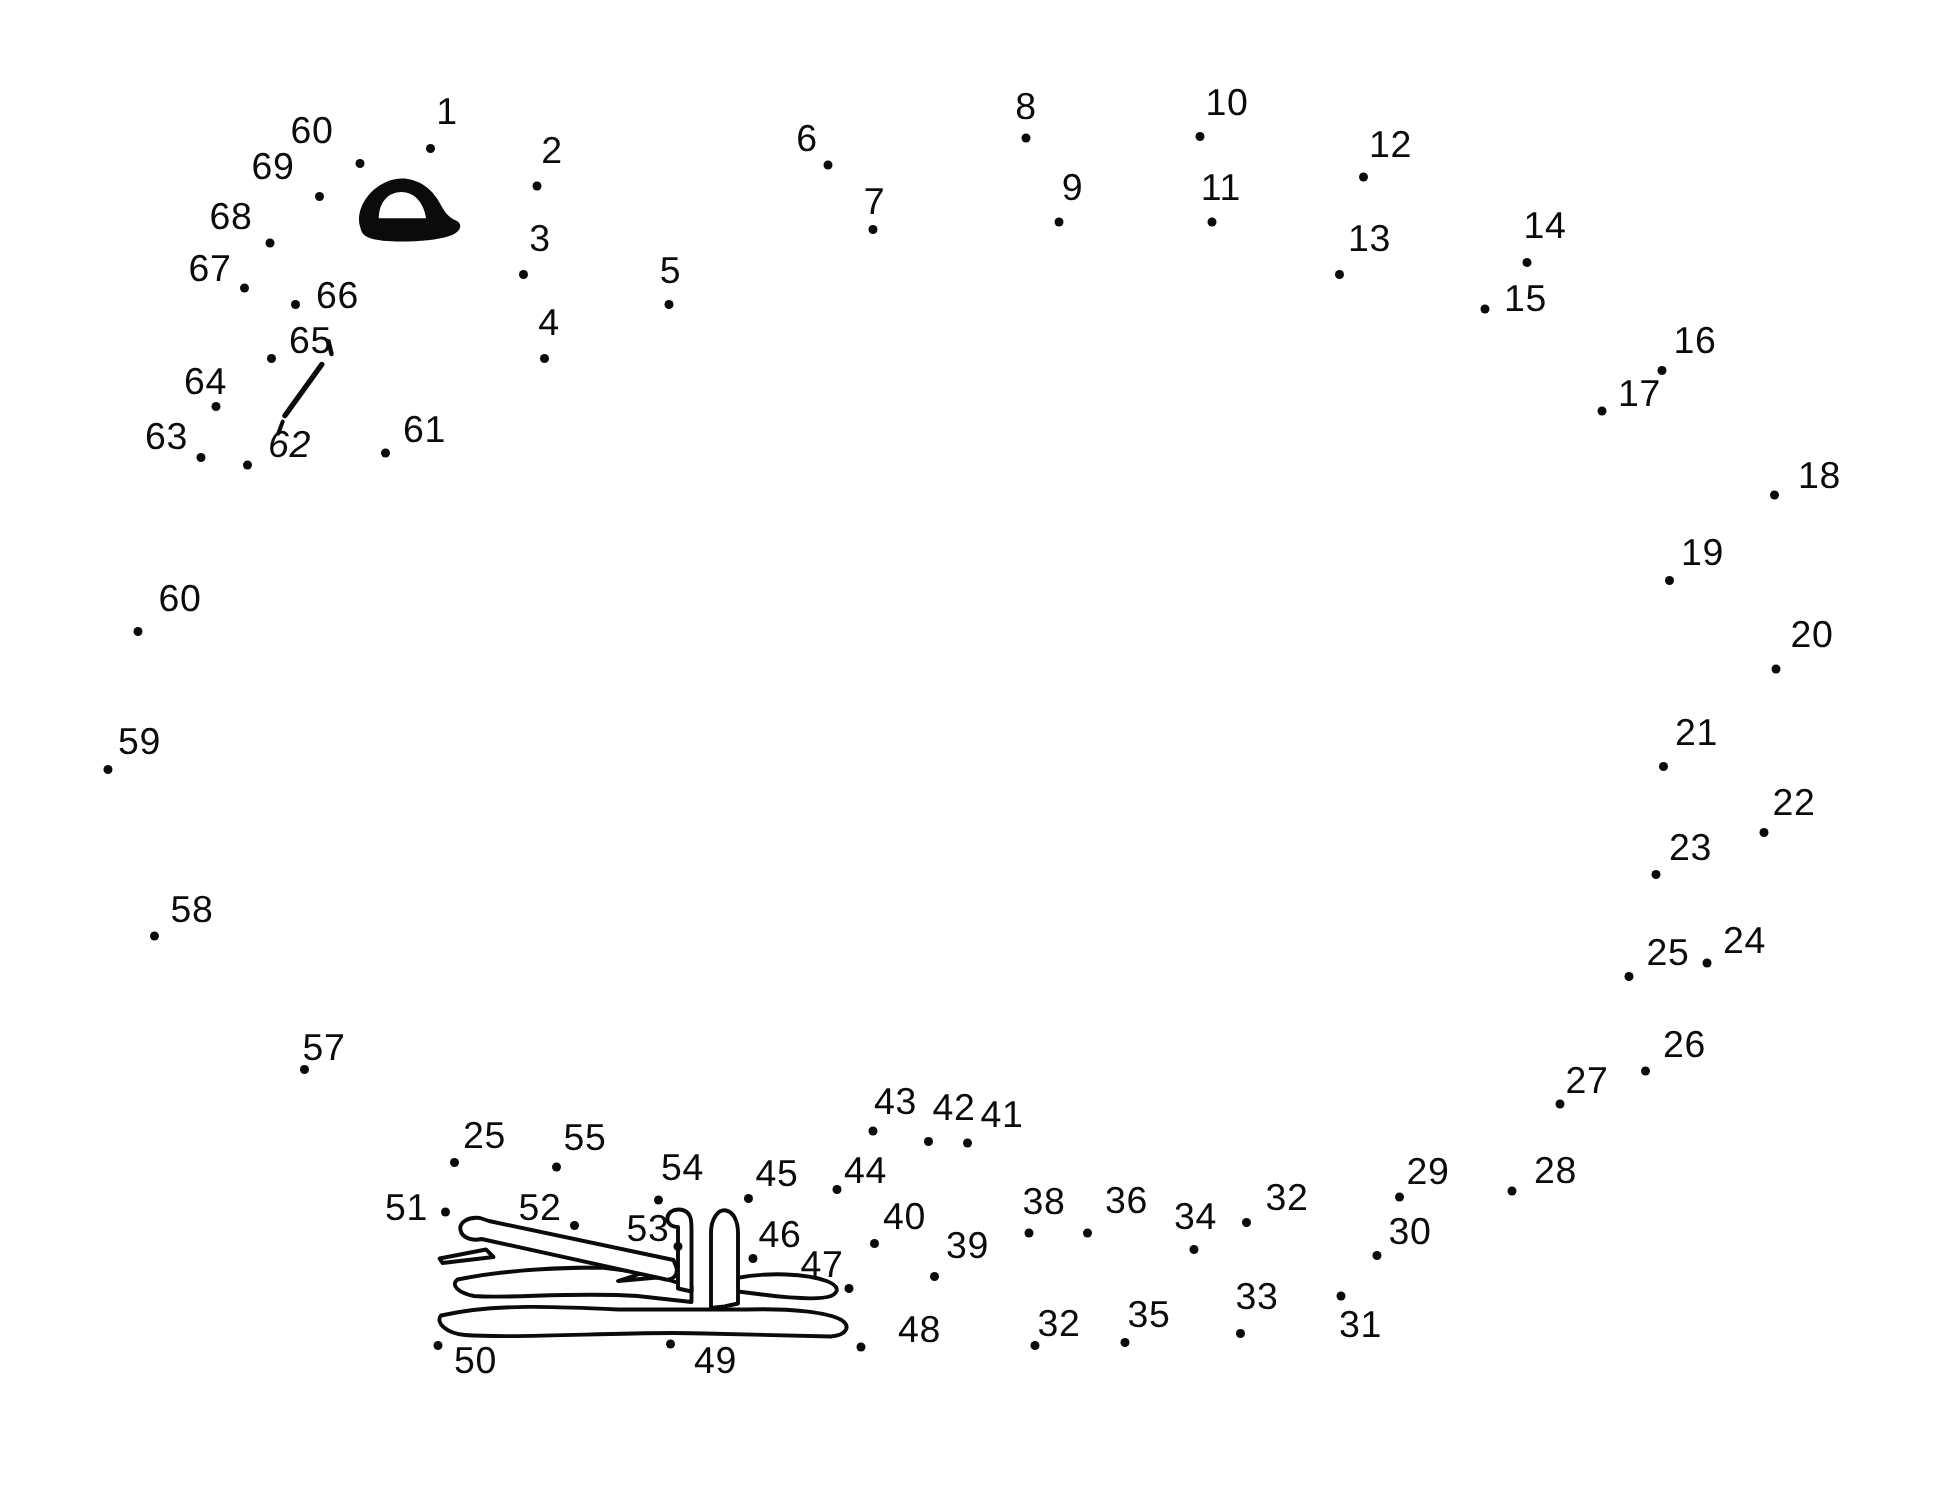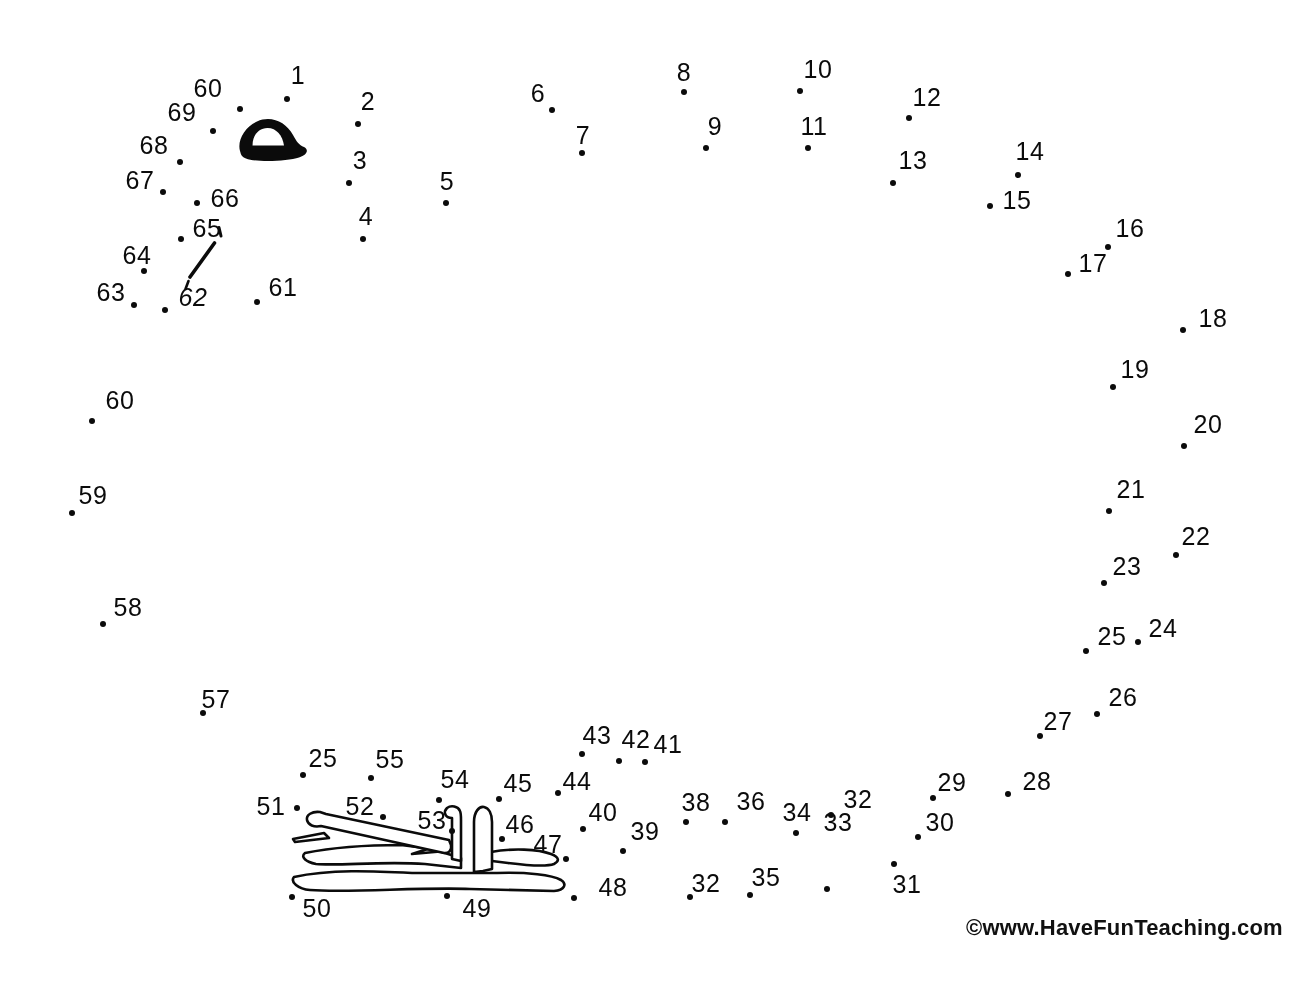--- a/index.html
+++ b/index.html
@@ -167,21 +167,21 @@
       <div class="dot-label" style="left: 1037px; top: 781px;">28</div>
       <div class="dot" style="left: 933px; top: 798px;"></div>
       <div class="dot-label" style="left: 952px; top: 782px;">29</div>
       <div class="dot" style="left: 918px; top: 837px;"></div>
       <div class="dot-label" style="left: 940px; top: 822px;">30</div>
       <div class="dot" style="left: 894px; top: 864px;"></div>
       <div class="dot-label" style="left: 907px; top: 884px;">31</div>
       <div class="dot" style="left: 831px; top: 815px;"></div>
       <div class="dot-label" style="left: 858px; top: 799px;">32</div>
       <div class="dot" style="left: 827px; top: 889px;"></div>
-      <div class="dot-label" style="left: 838px; top: 822px;">33</div>
+      <div class="dot-label" style="left: 838px; top: 865px;">33</div>
       <div class="dot" style="left: 796px; top: 833px;"></div>
       <div class="dot-label" style="left: 797px; top: 812px;">34</div>
       <div class="dot" style="left: 750px; top: 895px;"></div>
       <div class="dot-label" style="left: 766px; top: 877px;">35</div>
       <div class="dot" style="left: 725px; top: 822px;"></div>
       <div class="dot-label" style="left: 751px; top: 801px;">36</div>
       <div class="dot" style="left: 690px; top: 897px;"></div>
       <div class="dot-label" style="left: 706px; top: 883px;">32</div>
       <div class="dot" style="left: 686px; top: 822px;"></div>
       <div class="dot-label" style="left: 696px; top: 802px;">38</div>
@@ -244,14 +244,13 @@
       <div class="dot" style="left: 163px; top: 192px;"></div>
       <div class="dot-label" style="left: 140px; top: 180px;">67</div>
       <div class="dot" style="left: 180px; top: 162px;"></div>
       <div class="dot-label" style="left: 154px; top: 145px;">68</div>
       <div class="dot" style="left: 213px; top: 131px;"></div>
       <div class="dot-label" style="left: 182px; top: 112px;">69</div>
       <div class="dot" style="left: 240px; top: 109px;"></div>
       <div class="dot-label" style="left: 208px; top: 88px;">60</div>
     </div>
 
-  <div class="watermark">©www.HaveFunTeaching.com</div>
 </div>
 
 </body></html>

